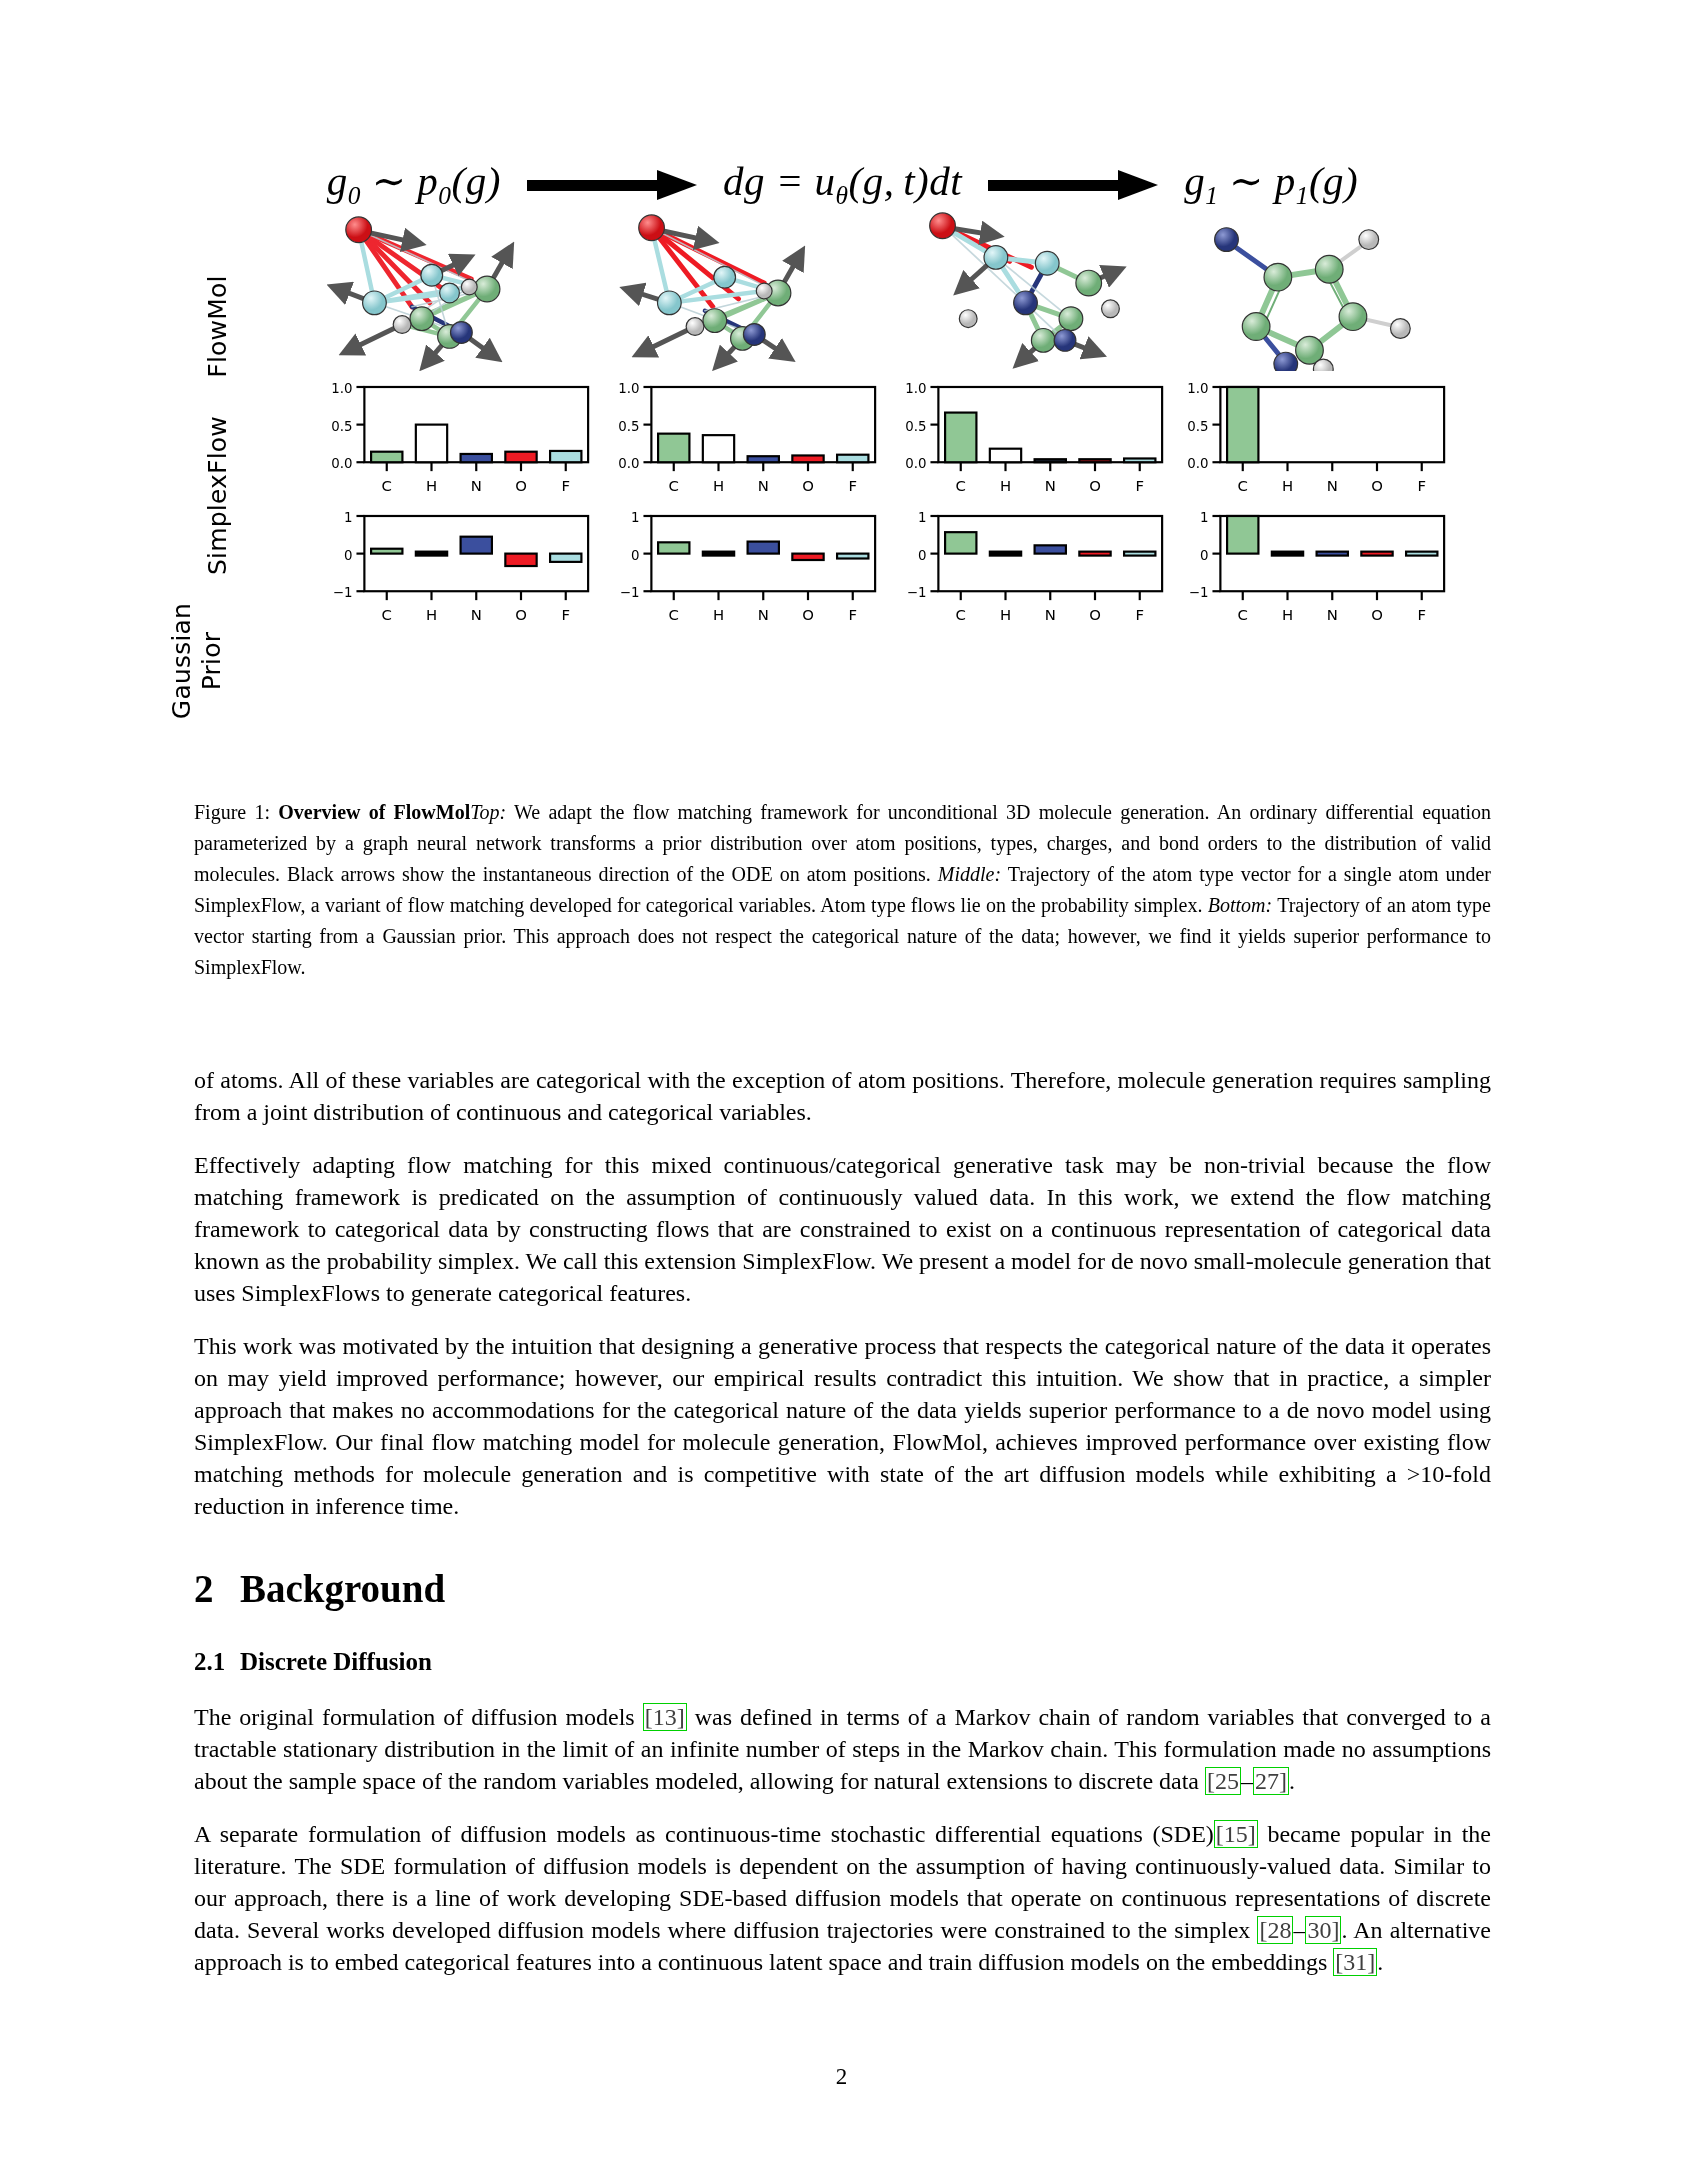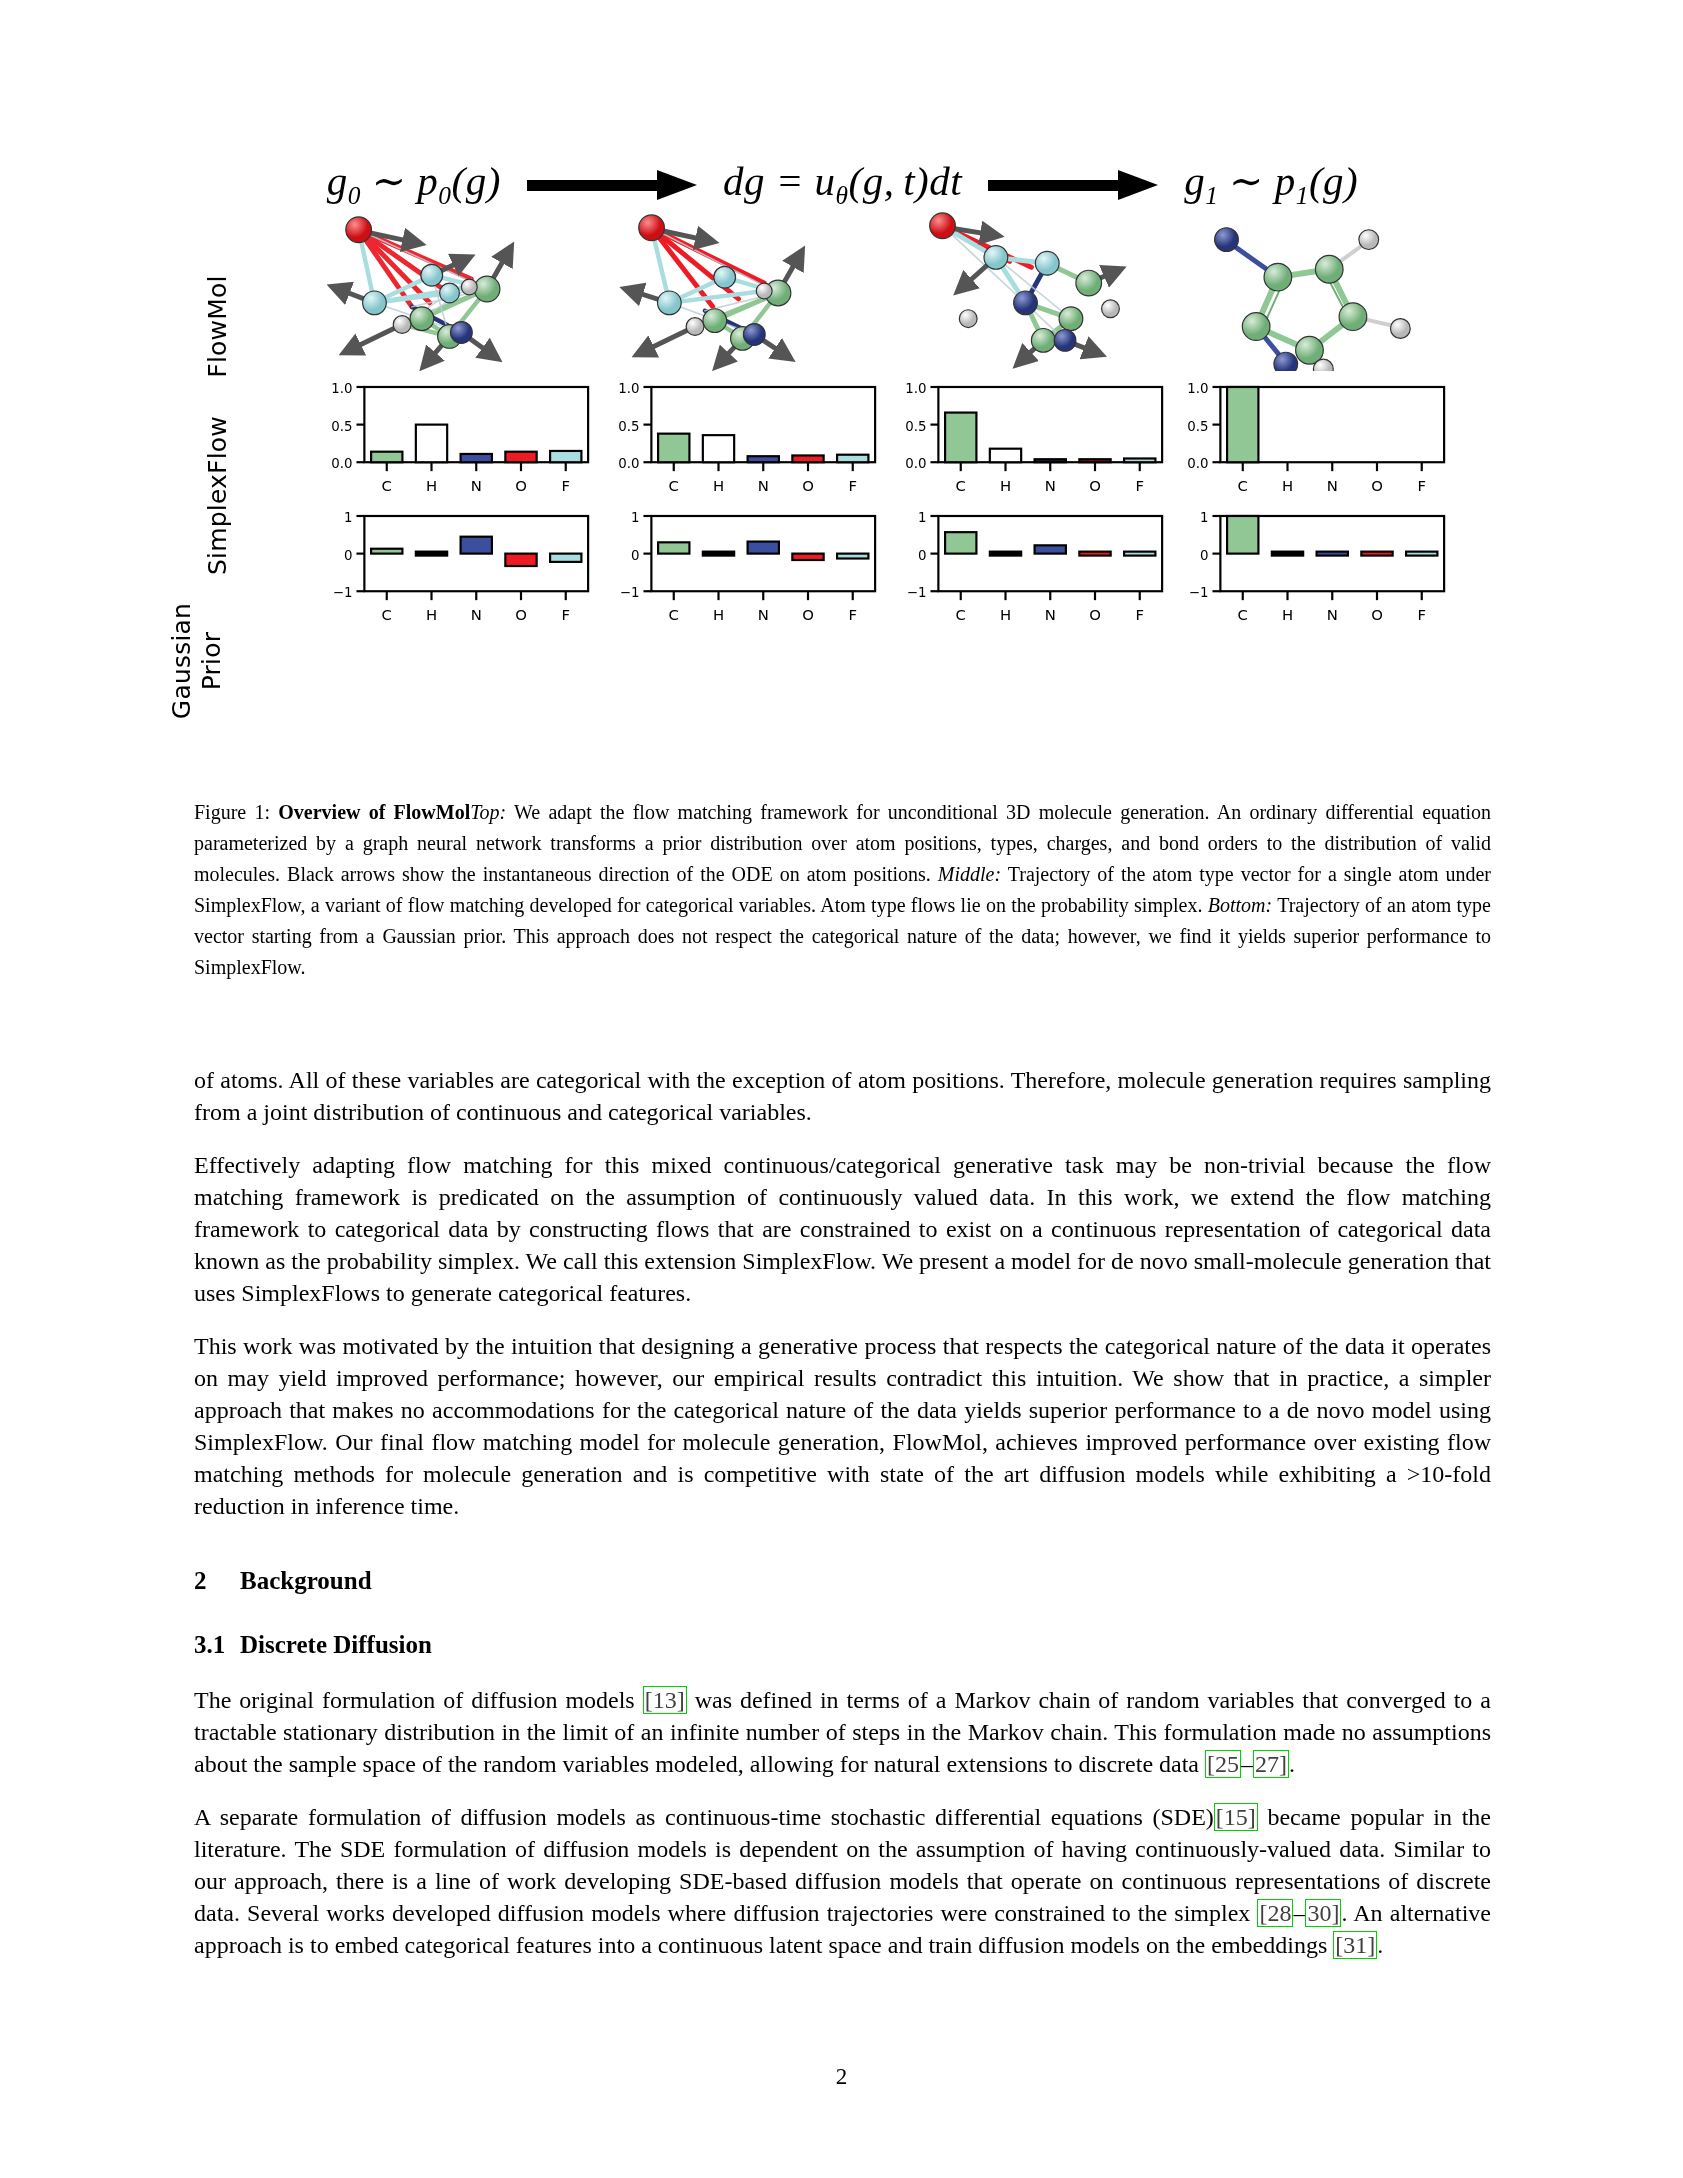--- a/index.html
+++ b/index.html
@@ -131,21 +131,21 @@
     width: 1297px;
   }
   #body p {
     margin: 0 0 21px 0;
     font-size: 24px;
     line-height: 32px;
     text-align: justify;
     text-justify: inter-word;
   }
   h2.sec {
-    font-size: 25px;
+    font-size: 39px;
     font-weight: bold;
     margin: 44px 0 27px 0;
     line-height: 1.2;
   }
   h2.sec .num { display: inline-block; width: 46px; }
   h3.subsec {
     font-size: 25px;
     font-weight: bold;
     margin: 34px 0 24px 0;
     line-height: 1.2;
@@ -651,21 +651,21 @@
   <div id="body">
     <p>of atoms. All of these variables are categorical with the exception of atom positions. Therefore, molecule generation requires sampling from a joint distribution of continuous and categorical variables.</p>
     <p>Effectively adapting flow matching for this mixed continuous/categorical generative task may be non-trivial because the flow matching framework is predicated on the assumption of continuously valued data. In this work, we extend the flow matching framework to categorical data by constructing flows that are constrained to exist on a continuous representation of categorical data known as the probability simplex. We call this extension SimplexFlow. We present a model for de novo small-molecule generation that uses SimplexFlows to generate categorical features.</p>
     <p>This work was motivated by the intuition that designing a generative process that respects the categorical nature of the data it operates on may yield improved performance; however, our empirical results contradict this intuition. We show that in practice, a simpler approach that makes no accommodations for the categorical nature of the data yields superior performance to a de novo model using SimplexFlow. Our final flow matching model for molecule generation, FlowMol, achieves improved performance over existing flow matching methods for molecule generation and is competitive with state of the art diffusion models while exhibiting a &gt;10-fold reduction in inference time.</p>
 
     <h2 class="sec">
       <span class="num">2</span><span>Background</span>
     </h2>
 
     <h3 class="subsec">
-      <span class="num">3.1</span><span>Discrete Diffusion</span>
+      <span class="num">2.1</span><span>Discrete Diffusion</span>
     </h3>
 
     <p><span>The original formulation of diffusion models </span><a class="cite" href="#">[13]</a><span> was defined in terms of a Markov chain of random variables that converged to a tractable stationary distribution in the limit of an infinite number of steps in the Markov chain. This formulation made no assumptions about the sample space of the random variables modeled, allowing for natural extensions to discrete data </span><a class="cite" href="#">[25</a><span>–</span><a class="cite" href="#">27]</a><span>.</span></p>
 
     <p><span>A separate formulation of diffusion models as continuous-time stochastic differential equations (SDE)</span><a class="cite" href="#">[15]</a><span> became popular in the literature.  The SDE formulation of diffusion models is dependent on the assumption of having continuously-valued data. Similar to our approach, there is a line of work developing SDE-based diffusion models that operate on continuous representations of discrete data. Several works developed diffusion models where diffusion trajectories were constrained to the simplex </span><a class="cite" href="#">[28</a><span>–</span><a class="cite" href="#">30]</a><span>. An alternative approach is to embed categorical features into a continuous latent space and train diffusion models on the embeddings </span><a class="cite" href="#">[31]</a><span>.</span></p>
   </div>
 
   <div id="pagenum">2</div>
 </div>
 

